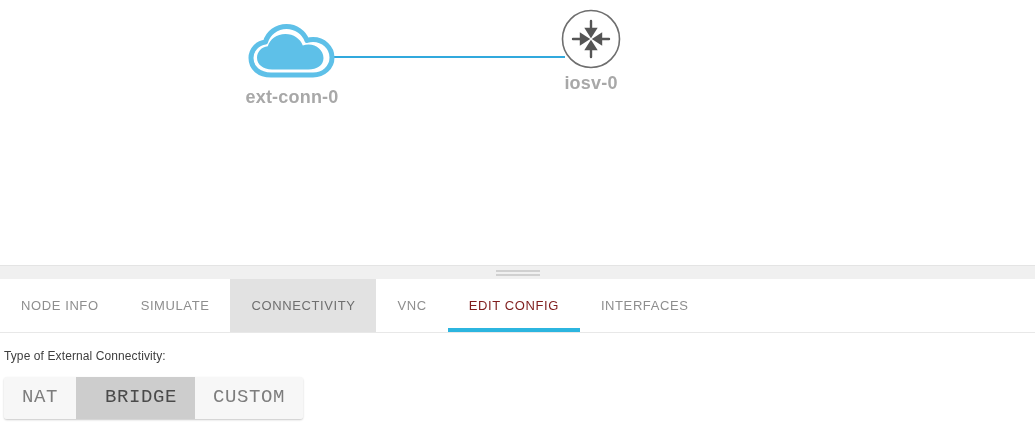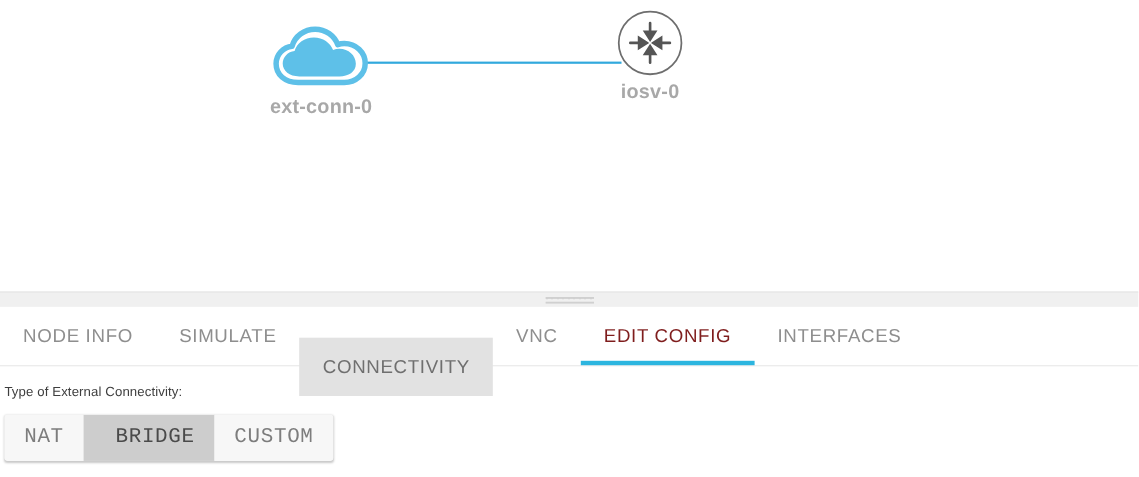--- a/index.html
+++ b/index.html
@@ -92,33 +92,32 @@
     height: 54px;
     background: #ffffff;
     border-bottom: 1px solid #e8e8e8;
   }
   .tab {
     position: relative;
     display: flex;
     align-items: center;
     justify-content: center;
     padding: 0 21px;
-    font-size: 17px;
+    font-size: 13px;
     color: #8e8e8e;
     letter-spacing: 0.6px;
     white-space: nowrap;
     cursor: pointer;
     background: transparent;
     height: 100%;
     font-family: "Liberation Sans", sans-serif;
   }
   .tab.hovered {
     background: #e2e2e2;
     color: #6f6f6f;
-    margin-top: 28px;
   }
   .tab.active {
     color: #7f1d1d;
     text-align: right;
   }
   .tab.active::after {
     content: "";
     position: absolute;
     left: 0; right: 0;
     bottom: 0;

